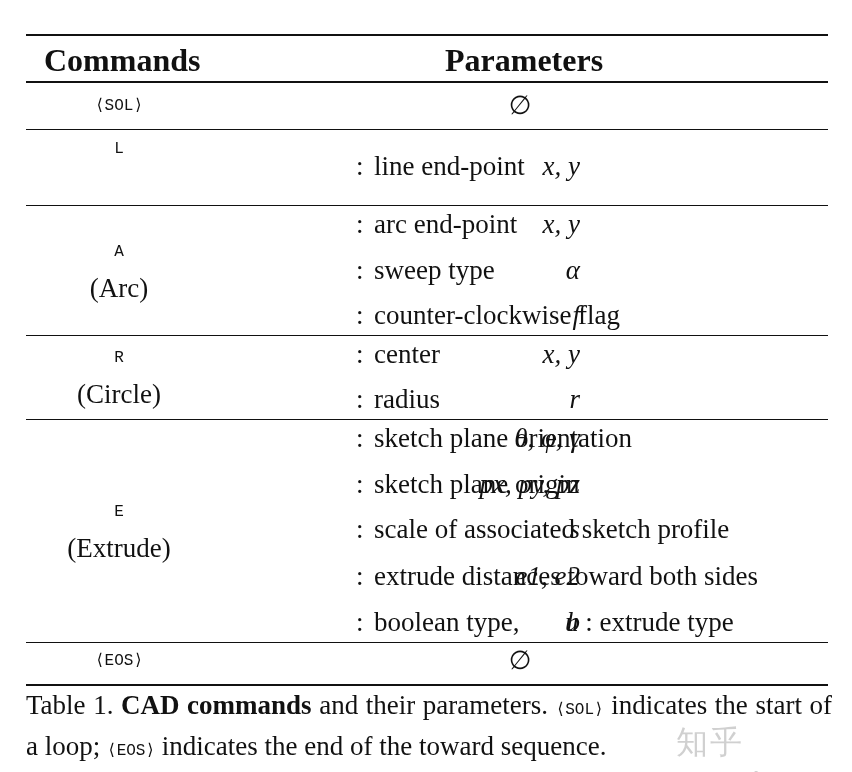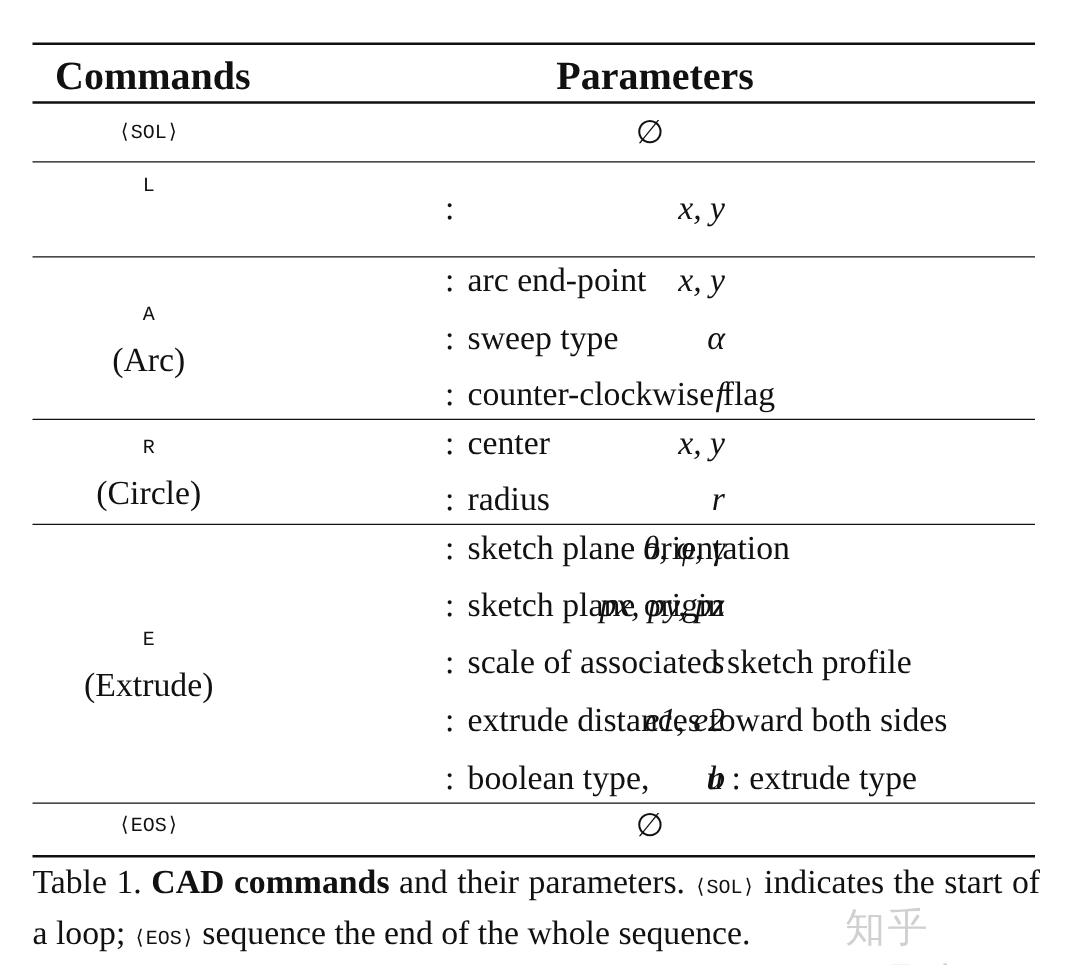--- a/index.html
+++ b/index.html
@@ -54,20 +54,21 @@
 
 <div class="cmd mono" style="top:88px">⟨SOL⟩</div>
 <div class="empty" style="top:88px">∅</div>
 
 <div class="cmd" style="top:131px">
   <div class="mono">L</div>
 </div>
 <div class="param" style="top:148px">
   <span class="sym">x, y</span>
   <span class="colon">:</span>
+  <span class="desc">line end-point</span>
 </div>
 
 <div class="cmd" style="top:234px">
   <div class="mono">A</div>
   <div>(Arc)</div>
 </div>
 <div class="param" style="top:206px">
   <span class="sym">x, y</span>
   <span class="colon">:</span>
   <span class="desc">arc end-point</span>
@@ -137,16 +138,16 @@
 <div class="cmd mono" style="top:643px">⟨EOS⟩</div>
 <div class="empty" style="top:643px">∅</div>
 
 <div class="caption" style="top:687px">
   <span>Table 1.</span>
   <b>CAD commands</b>
   <span>and their parameters.</span>
   <span class="mono">⟨SOL⟩</span>
   <span>indicates the start of a loop;</span>
   <span class="mono">⟨EOS⟩</span>
-  <span>sequence the end of the whole sequence.</span>
+  <span>indicates the end of the toward sequence.</span>
 </div>
 
 <div class="watermark">知乎 @Echo</div>
 
 </body></html>

